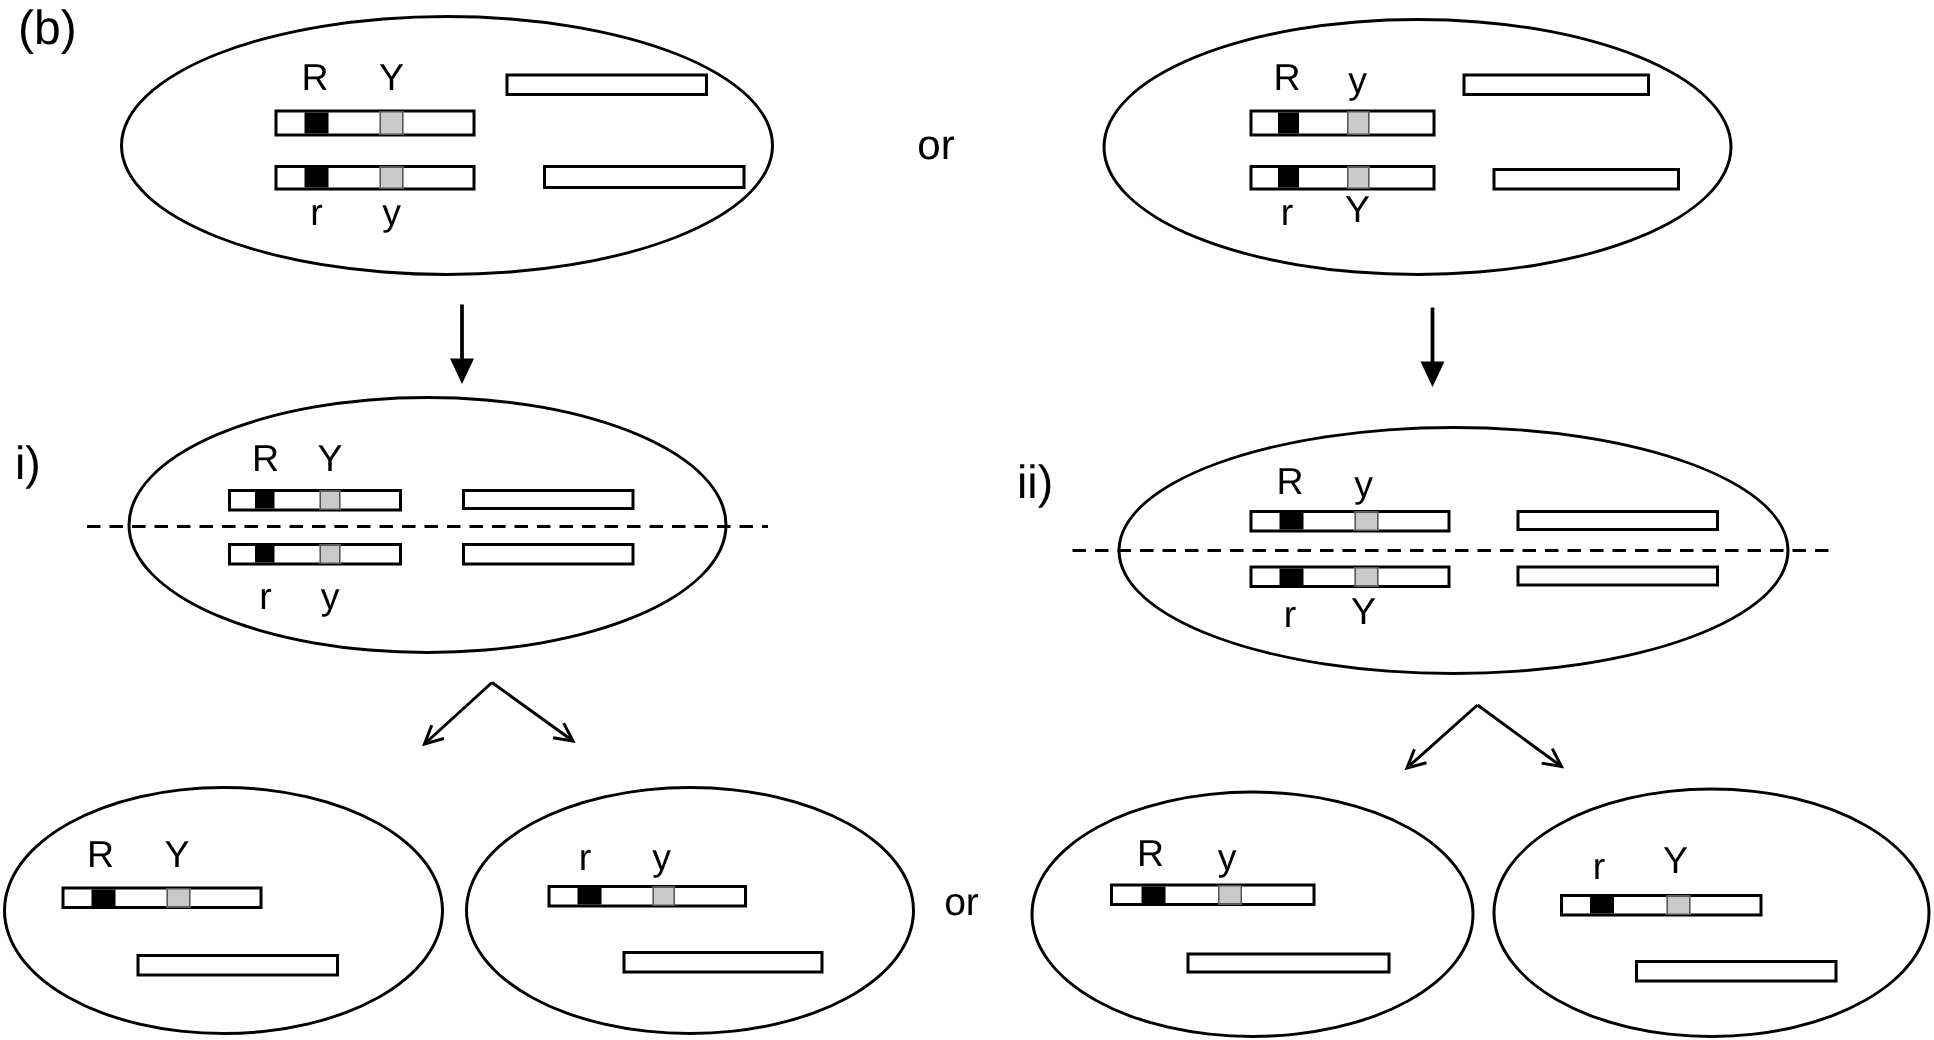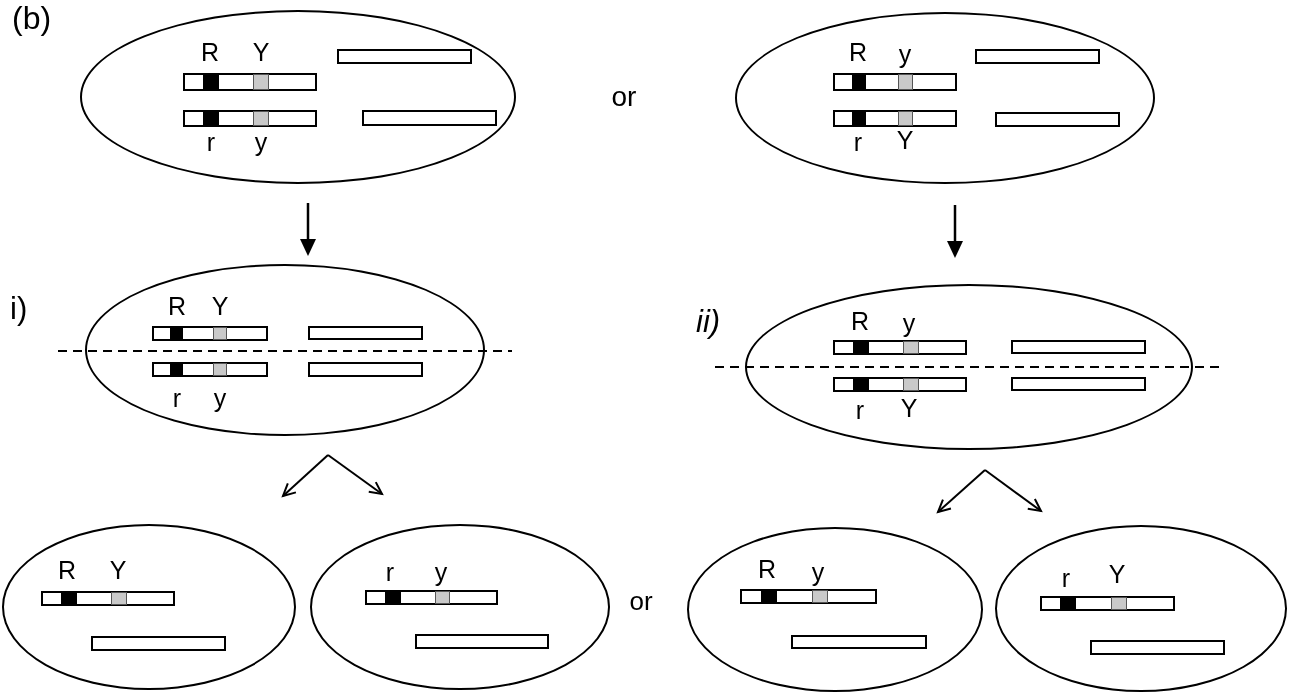--- a/index.html
+++ b/index.html
@@ -109,21 +109,21 @@
   </div>
   <div class="plain" style="left:308px; top:326px; width:115px; height:14px;"></div>
   <div class="chrom" style="left:152px; top:362px; width:116px; height:15px;">
     <div class="band-black"></div>
     <div class="band-gray"></div>
   </div>
   <div class="plain" style="left:308px; top:362px; width:115px; height:15px;"></div>
   <div class="allele" style="left:177px; top:386px;">r</div>
   <div class="allele" style="left:220px; top:386px;">y</div>
 
-  <div class="stagelabel" style="left:696px; top:306px;font-style:italic;">ii)</div>
+  <div class="stagelabel" style="left:678px; top:306px;">ii)</div>
   <div class="cell" style="left:745px; top:284px; width:448px; height:166px;"></div>
   <div class="allele" style="left:860px; top:309px;">R</div>
   <div class="allele" style="left:909px; top:311px;">y</div>
   <div class="chrom" style="left:833px; top:340px; width:134px; height:15px;">
     <div class="band-black"></div>
     <div class="band-gray"></div>
   </div>
   <div class="plain" style="left:1011px; top:340px; width:135px; height:14px;"></div>
   <div class="chrom" style="left:833px; top:377px; width:134px; height:15px;">
     <div class="band-black"></div>

